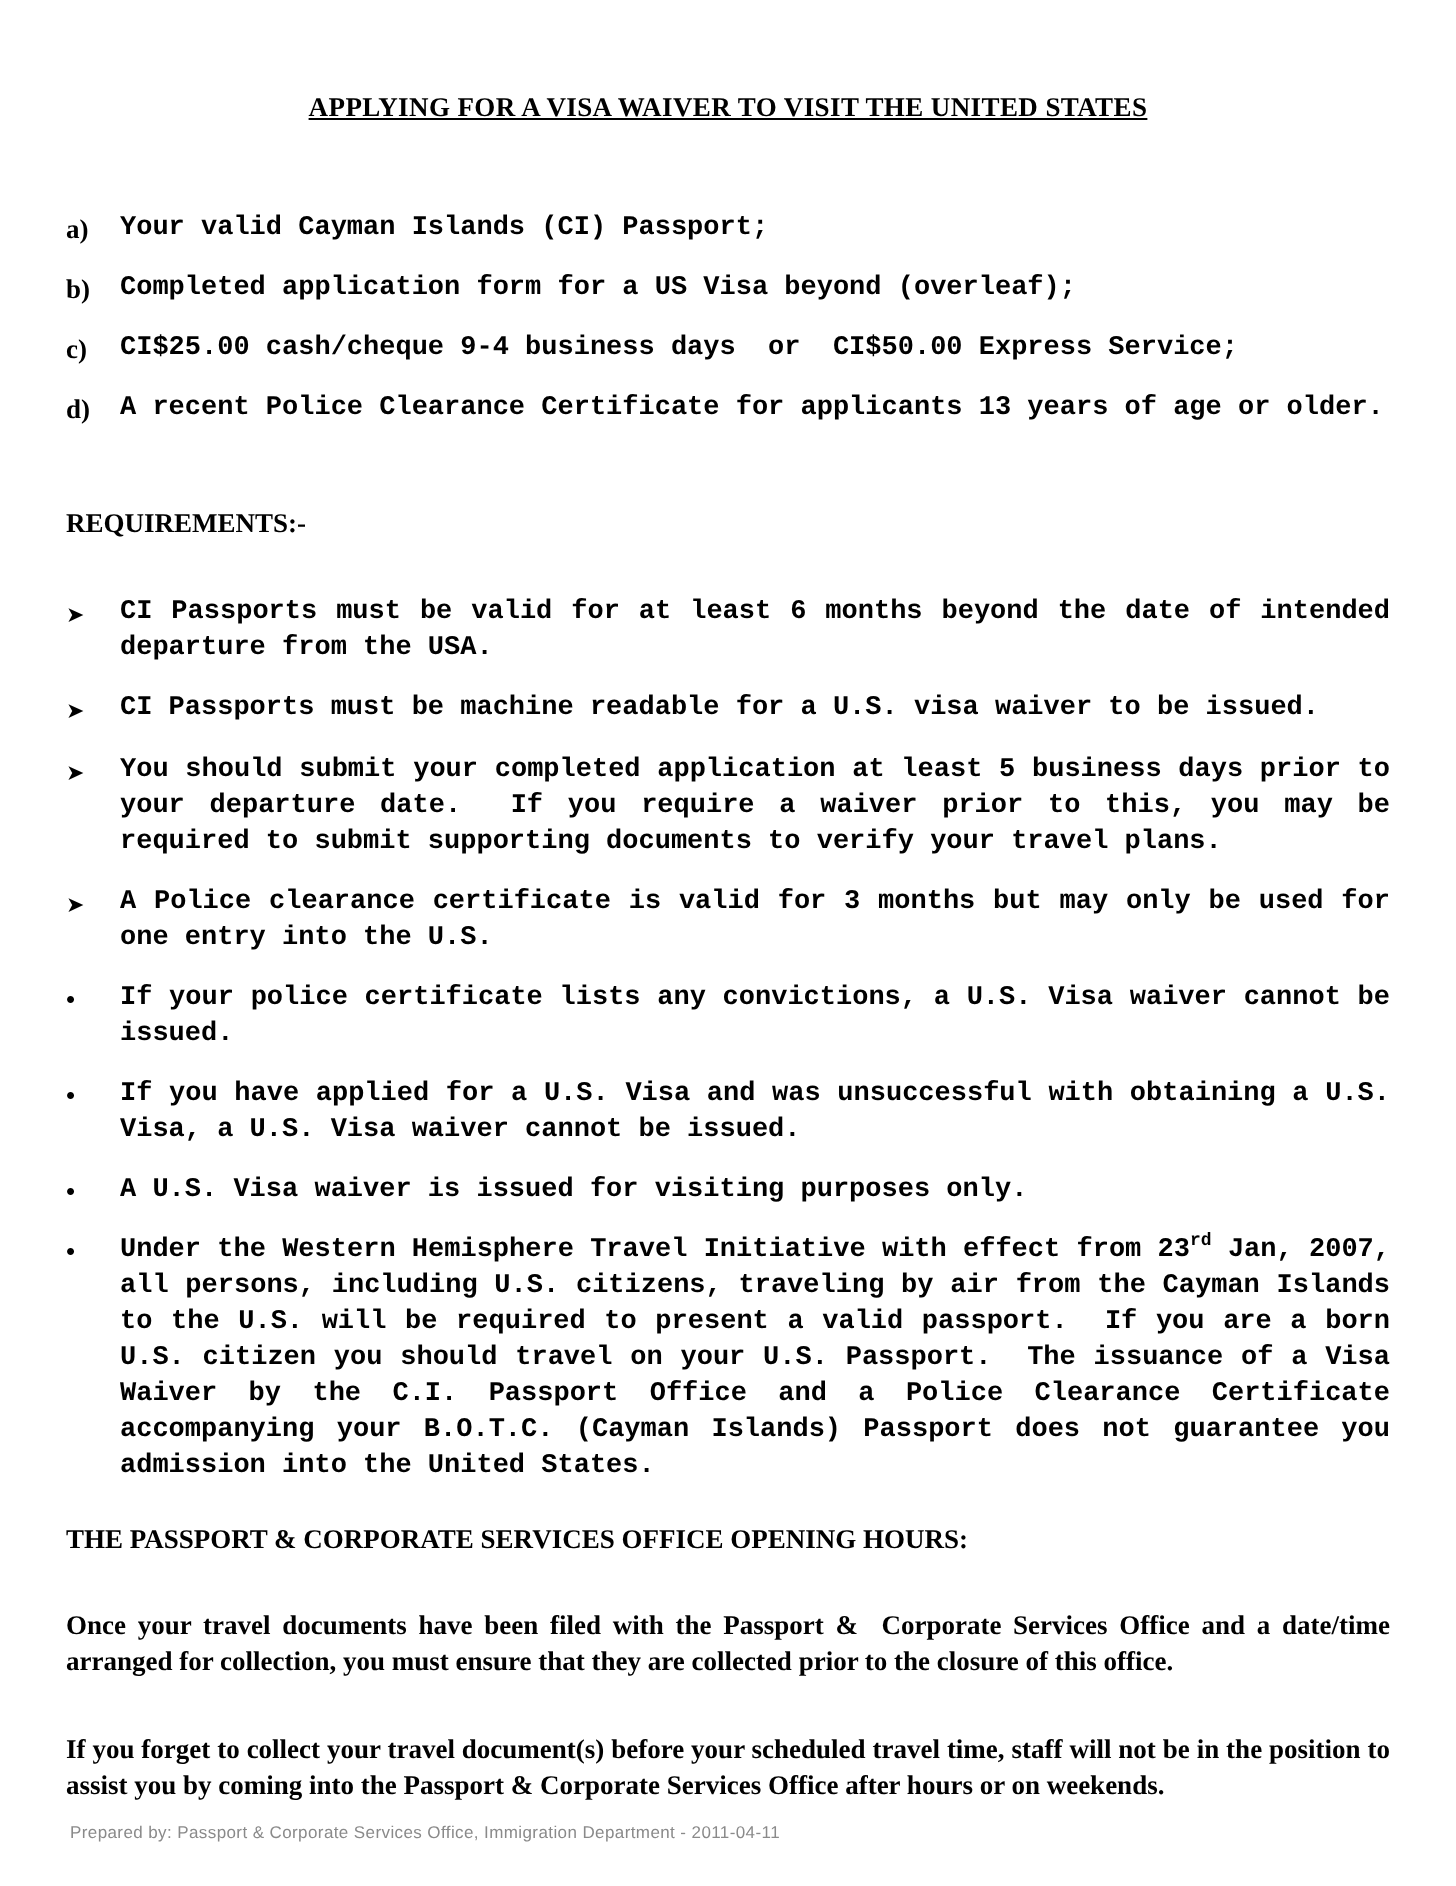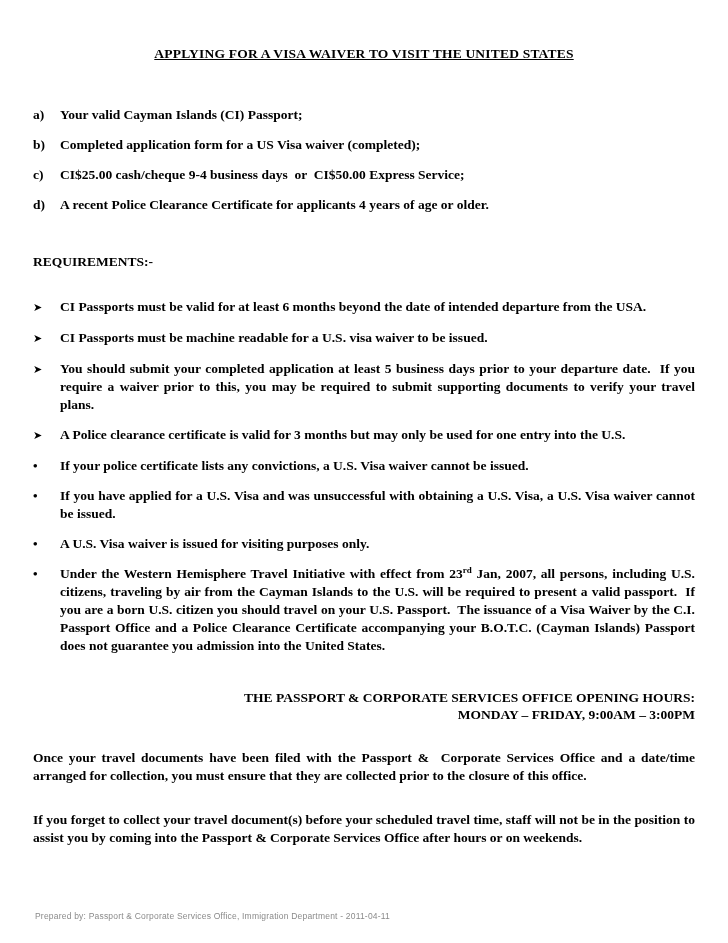--- a/index.html
+++ b/index.html
@@ -42,26 +42,27 @@
   .doc-item .marker {
     width: 27px;
     flex-shrink: 0;
   }
   .doc-item .marker.arrow { font-size: 11px; font-family: "DejaVu Sans", sans-serif; padding-top: 1px; }
   .doc-item .marker.dot { font-size: 13px; }
   .doc-item .text {
     flex: 1;
     text-align: justify;
     white-space: pre-wrap;
+    font-family: Liberation Mono, monospace;
   }
   sup.ord { font-size: 9px; vertical-align: super; line-height: 0; }
 
   .hours-block {
-    margin-top: 34px;
-    text-align: right;
+    margin-top: 18px;
+    text-align: left;
     font-weight: bold;
     font-size: 13.5px;
     line-height: 17px;
   }
 
   .closing-para {
     margin-top: 26px;
     font-weight: bold;
     font-size: 13.5px;
     line-height: 18px;
@@ -89,29 +90,29 @@
     <h1 class="doc-title">APPLYING FOR A VISA WAIVER TO VISIT THE UNITED STATES</h1>
 
 
     <ul class="doc-list">
       <li class="doc-item">
         <span class="marker">a)</span>
         <span class="text">Your valid Cayman Islands (CI) Passport;</span>
       </li>
       <li class="doc-item">
         <span class="marker">b)</span>
-        <span class="text">Completed application form for a US Visa waiver (completed);</span>
+        <span class="text">Completed application form for a US Visa beyond (overleaf);</span>
       </li>
       <li class="doc-item">
         <span class="marker">c)</span>
         <span class="text">CI$25.00 cash/cheque 9-4 business days  or  CI$50.00 Express Service;</span>
       </li>
       <li class="doc-item">
         <span class="marker">d)</span>
-        <span class="text">A recent Police Clearance Certificate for applicants 4 years of age or older.</span>
+        <span class="text">A recent Police Clearance Certificate for applicants 13 years of age or older.</span>
       </li>
     </ul>
 
     <h2 class="section-heading spaced">REQUIREMENTS:-</h2>
 
     <ul class="doc-list">
       <li class="doc-item">
         <span class="marker arrow">➤</span>
         <span class="text">CI Passports must be valid for at least 6 months beyond the date of intended departure from the USA.</span>
       </li>
@@ -144,21 +145,20 @@
         <span class="text">A U.S. Visa waiver is issued for visiting purposes only.</span>
       </li>
       <li class="doc-item">
         <span class="marker dot">•</span>
         <span class="text"><span>Under the Western Hemisphere Travel Initiative with effect from 23</span><sup class="ord">rd</sup><span> Jan, 2007, all persons, including U.S. citizens, traveling by air from the Cayman Islands to the U.S. will be required to present a valid passport.  If you are a born U.S. citizen you should travel on your U.S. Passport.  The issuance of a Visa Waiver by the C.I. Passport Office and a Police Clearance Certificate accompanying your B.O.T.C. (Cayman Islands) Passport does not guarantee you admission into the United States.</span></span>
       </li>
     </ul>
 
     <div class="hours-block">
       <div>THE PASSPORT &amp; CORPORATE SERVICES OFFICE OPENING HOURS:</div>
-      <div>MONDAY – FRIDAY, 9:00AM – 3:00PM</div>
     </div>
 
     <p class="closing-para">Once your travel documents have been filed with the Passport &amp;  Corporate Services Office and a date/time arranged for collection, you must ensure that they are collected prior to the closure of this office.</p>
     <p class="closing-para">If you forget to collect your travel document(s) before your scheduled travel time, staff will not be in the position to assist you by coming into the Passport &amp; Corporate Services Office after hours or on weekends.</p>
 
   </div>
 
   <div class="doc-footer">Prepared by: Passport &amp; Corporate Services Office, Immigration Department - 2011-04-11</div>
 </div>
 

